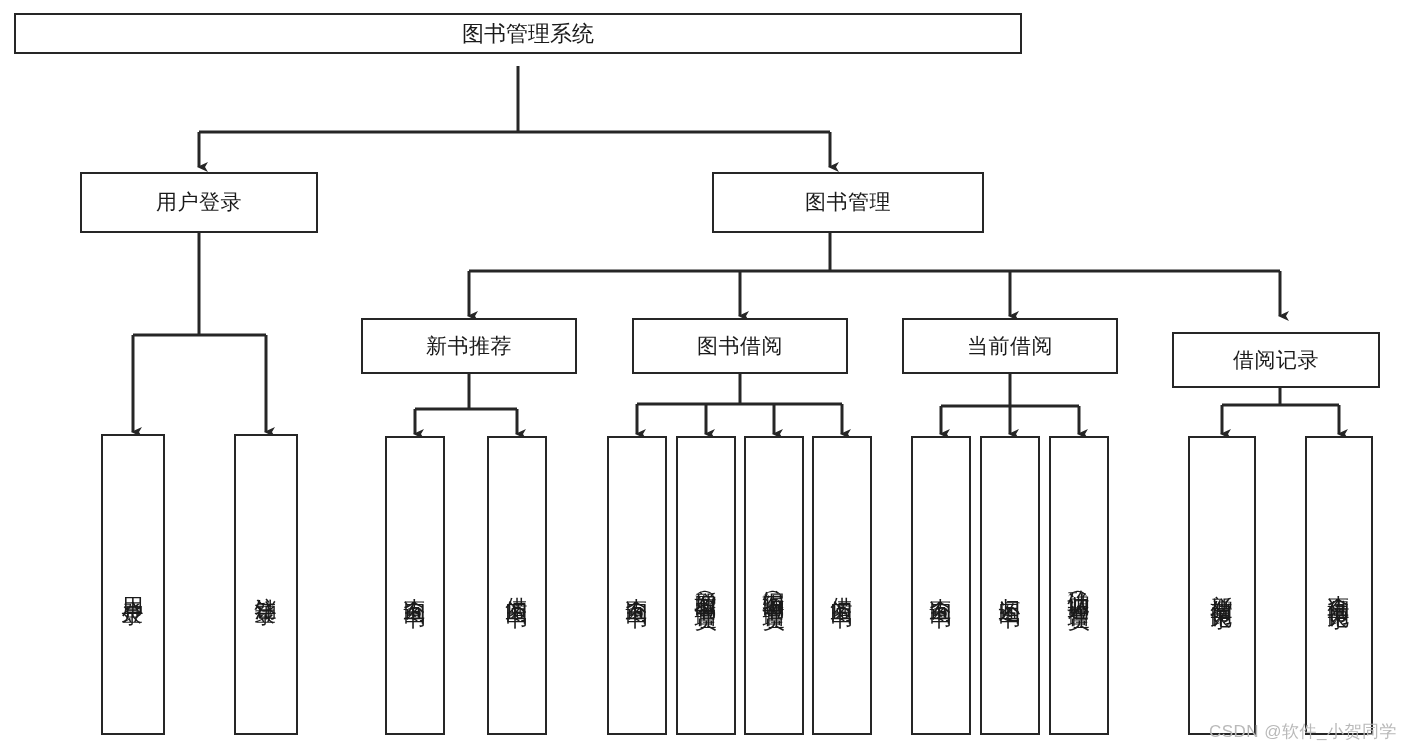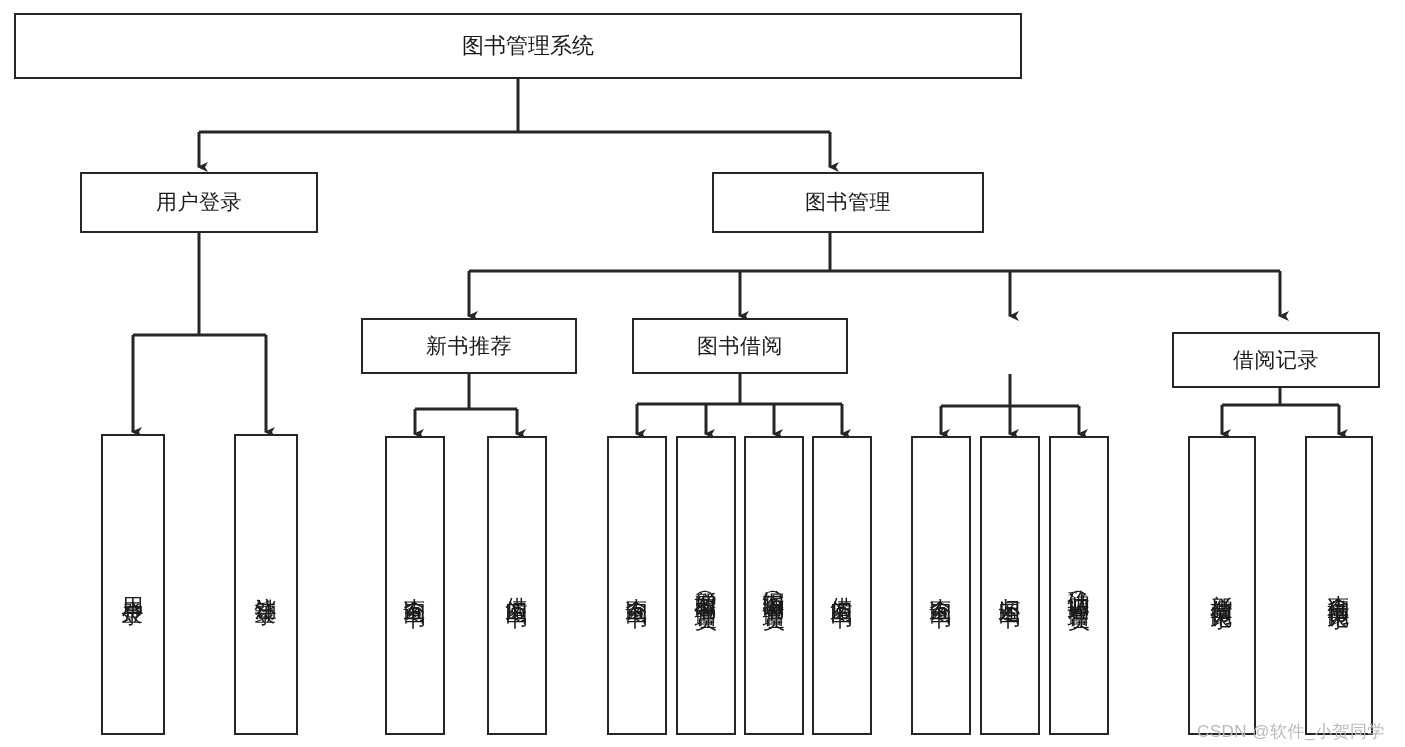--- a/index.html
+++ b/index.html
@@ -51,21 +51,21 @@
   }
   .node.v .vtext {
     writing-mode: vertical-rl;
     text-orientation: upright;
     white-space: nowrap;
     line-height: 1.05;
     letter-spacing: 3px;
   }
   .watermark {
     position: absolute;
-    right: 20px;
+    right: 8px;
     bottom: 4px;
     font-size: 17px;
     color: #b9b9b9;
     letter-spacing: 0.5px;
     white-space: nowrap;
     font-family: "Liberation Sans", "DejaVu Sans", sans-serif;
   }
 </style>
 </head>
 <body>
@@ -118,40 +118,43 @@
       <path d="M1010,406 L1010,434" marker-end="url(#arrow)"></path>
       <path d="M1079,406 L1079,434" marker-end="url(#arrow)"></path>
 
       <path d="M1280,374 L1280,405"></path>
       <path d="M1222,405 L1339,405"></path>
       <path d="M1222,405 L1222,434" marker-end="url(#arrow)"></path>
       <path d="M1339,405 L1339,434" marker-end="url(#arrow)"></path>
     </g>
   </svg>
 
-  <div class="node root" style="left:14px; top:13px; width:1008px; height:66px;padding-left:20px;">
+  <div class="node root" style="left:14px; top:13px; width:1008px; height:41px;padding-left:20px;">
     <span>图书管理系统</span>
   </div>
 
   <div class="node h" style="left:80px; top:172px; width:238px; height:61px;">
     <span>用户登录</span>
   </div>
 
   <div class="node h" style="left:712px; top:172px; width:272px; height:61px;">
     <span>图书管理</span>
   </div>
 
   <div class="node h" style="left:632px; top:318px; width:216px; height:56px;">
     <span>图书借阅</span>
   </div>
 
   <div class="node h" style="left:361px; top:318px; width:216px; height:56px;">
     <span>新书推荐</span>
   </div>
 
+  <div class="node h" style="left:902px; top:318px; width:216px; height:56px;">
+    <span>当前借阅</span>
+  </div>
 
   <div class="node h" style="left:1172px; top:332px; width:208px; height:56px;">
     <span>借阅记录</span>
   </div>
 
   <div class="node v" style="left:101px; top:434px; width:64px; height:301px;">
     <span class="vtext">用户登录</span>
   </div>
   <div class="node v" style="left:234px; top:434px; width:64px; height:301px;">
     <span class="vtext">注销登录</span>

